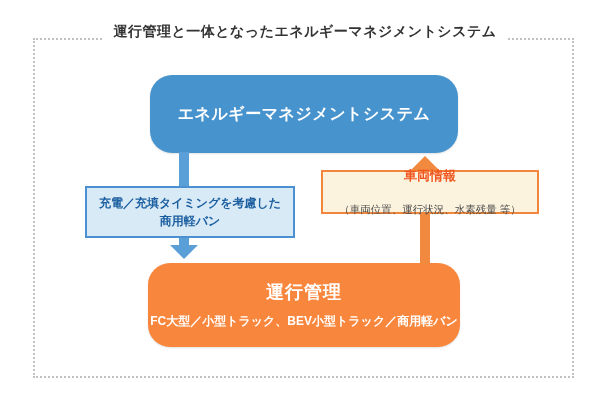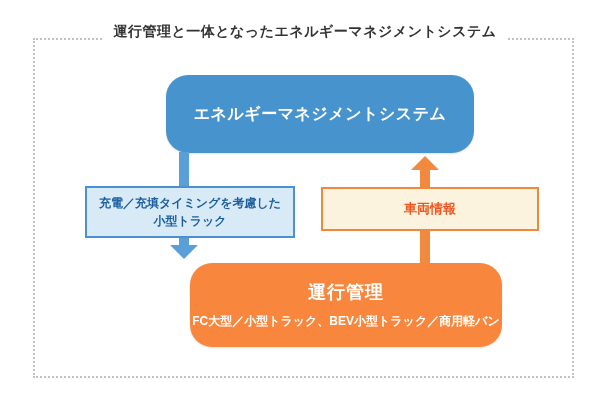--- a/index.html
+++ b/index.html
@@ -9,28 +9,28 @@
   .frame{position:absolute;left:33px;top:38px;width:537px;height:336px;
          border:2px dotted #c2c2c2;}
 
   .diagram-title{position:absolute;top:23px;left:50%;transform:translateX(-50%);
          background:#fff;padding:0 10px;font-size:14px;font-weight:bold;
          color:var(--title-text,#333);white-space:nowrap;letter-spacing:.5px;z-index:3;}
 
   .ems-box{position:absolute;left:150px;top:75px;width:308px;height:78px;
          border-radius:22px;background:var(--ems-blue,#4793CE);
          display:flex;flex-direction:column;align-items:center;justify-content:center;
-         gap:24px;color:#fff;box-shadow:0 1px 2px rgba(0,0,0,.12);margin-left:16px;}
+         gap:24px;color:#fff;box-shadow:0 1px 2px rgba(0,0,0,.12);}
   .ems-title{font-size:16px;font-weight:bold;letter-spacing:.5px;white-space:nowrap;}
   .ems-subtitle{font-size:12px;white-space:nowrap;}
 
   .ops-box{position:absolute;left:148px;top:263px;width:312px;height:84px;
          border-radius:22px;background:var(--operation-orange,#F8873D);
          display:flex;flex-direction:column;align-items:center;justify-content:center;
-         gap:9px;color:#fff;box-shadow:0 1px 2px rgba(0,0,0,.12);margin-left:42px;}
+         gap:9px;color:#fff;box-shadow:0 1px 2px rgba(0,0,0,.12);}
   .ops-title-row{display:flex;align-items:baseline;gap:6px;white-space:nowrap;}
   .ops-title{font-size:18px;font-weight:bold;letter-spacing:1px;}
   .ops-note{font-size:10.5px;}
   .ops-fleet{font-size:12px;font-weight:bold;white-space:nowrap;}
 
   .shaft{position:absolute;width:10px;z-index:1;}
   .shaft-down{left:179px;top:152px;height:94px;background:var(--blue-arrow,#5B9FD8);}
   .head-down{position:absolute;left:170px;top:245px;width:0;height:0;z-index:1;
          border-left:14px solid transparent;border-right:14px solid transparent;
          border-top:14px solid var(--blue-arrow,#5B9FD8);}
@@ -39,21 +39,21 @@
          border-left:14px solid transparent;border-right:14px solid transparent;
          border-bottom:14px solid var(--orange-arrow,#F18A3E);}
 
   .dispatch-label{position:absolute;left:85px;top:186px;width:210px;height:52px;
          box-sizing:border-box;background:var(--dispatch-bg,#D9EAF7);
          border:2px solid var(--dispatch-border,#4A90D2);z-index:2;
          display:flex;flex-direction:column;align-items:center;justify-content:center;
          line-height:1.5;}
   .dispatch-line{font-size:12px;font-weight:bold;color:var(--dispatch-text,#1B5FA0);white-space:nowrap;}
 
-  .vehicle-label{position:absolute;left:321px;top:187px;width:218px;height:44px;
+  .vehicle-label{position:absolute;left:321px;top:170px;width:218px;height:44px;
          box-sizing:border-box;background:var(--vehicle-bg,#FCF3DE);
          border:2px solid var(--vehicle-border,#F0873C);z-index:2;
          display:flex;flex-direction:column;align-items:center;justify-content:center;gap:18px;}
   .vehicle-title{font-size:13px;font-weight:bold;color:var(--vehicle-title-text,#F0551E);white-space:nowrap;}
   .vehicle-subtitle{font-size:10.5px;color:#4a4a4a;white-space:nowrap;}
 </style>
 </head>
 <body>
 
 <div class="canvas">
@@ -67,25 +67,26 @@
 
   <div class="shaft shaft-up"></div>
   <div class="head-up"></div>
 
   <div class="ems-box">
     <div class="ems-title">エネルギーマネジメントシステム</div>
   </div>
 
   <div class="dispatch-label">
     <span class="dispatch-line">充電／充填タイミングを考慮した</span>
-    <span class="dispatch-line">小型トラック</span>
+    <span class="dispatch-line">商用軽バン</span>
   </div>
 
   <div class="vehicle-label">
     <span class="vehicle-title">車両情報</span>
+    <span class="vehicle-subtitle">（車両位置、運行状況、水素残量 等）</span>
   </div>
 
   <div class="ops-box">
     <div class="ops-title-row">
       <span class="ops-title">運行管理</span>
     </div>
     <div class="ops-fleet">FC大型／小型トラック、BEV小型トラック／商用軽バン</div>
   </div>
 
 </div>

